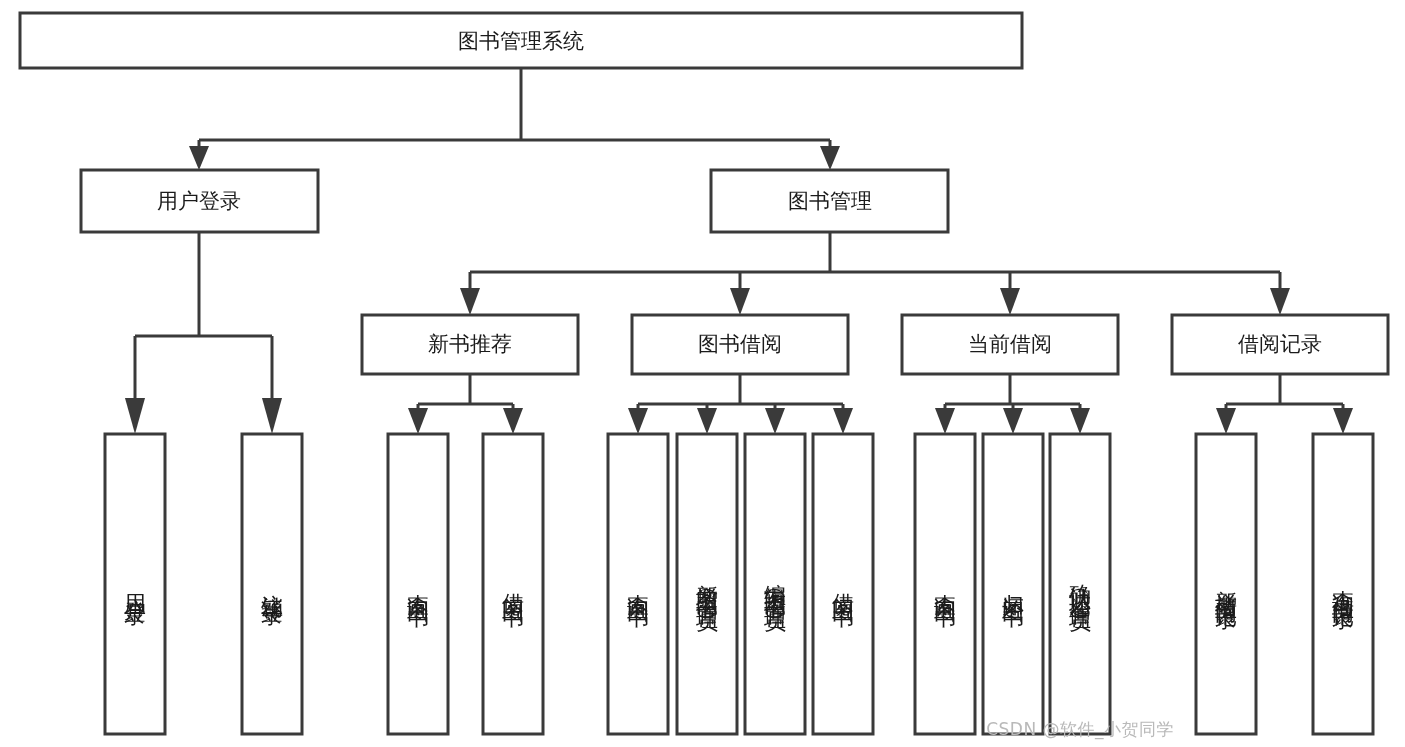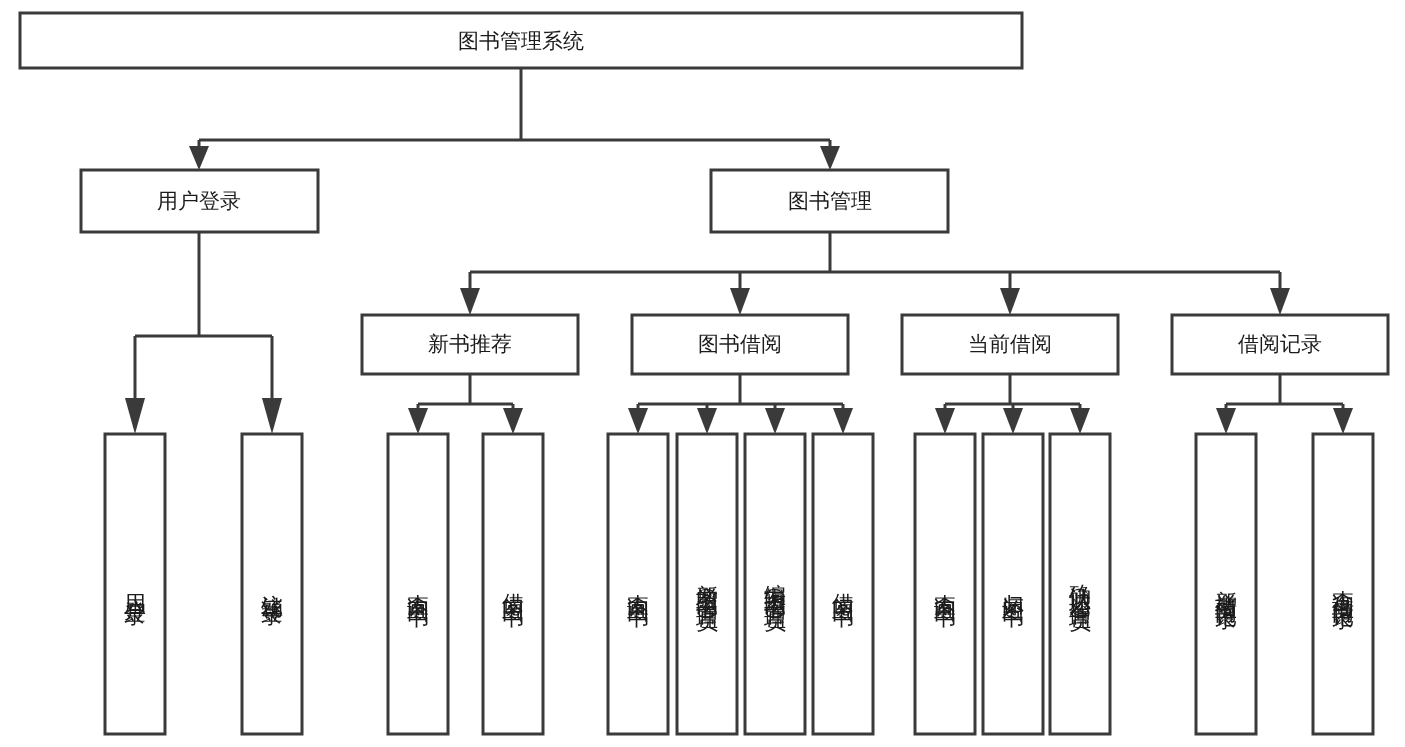--- a/index.html
+++ b/index.html
@@ -236,13 +236,14 @@
     <span class="leaf-text">确认归还（管理员）</span>
   </div>
 
   <div class="leaf-text-wrap" style="left:1196px; top:434px; width:60px; height:300px;">
     <span class="leaf-text">新增借阅记录</span>
   </div>
   <div class="leaf-text-wrap" style="left:1313px; top:434px; width:60px; height:300px;">
     <span class="leaf-text">查询借阅记录</span>
   </div>
 
+  <div class="watermark">CSDN @软件_小贺同学</div>
 </div>
 
 </body></html>

